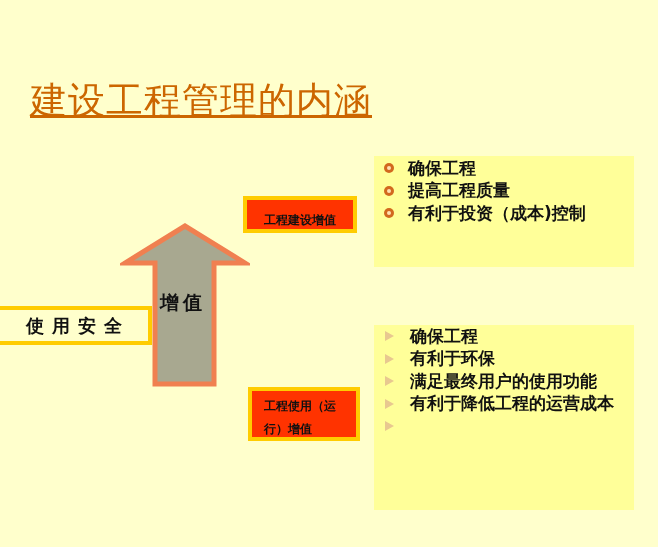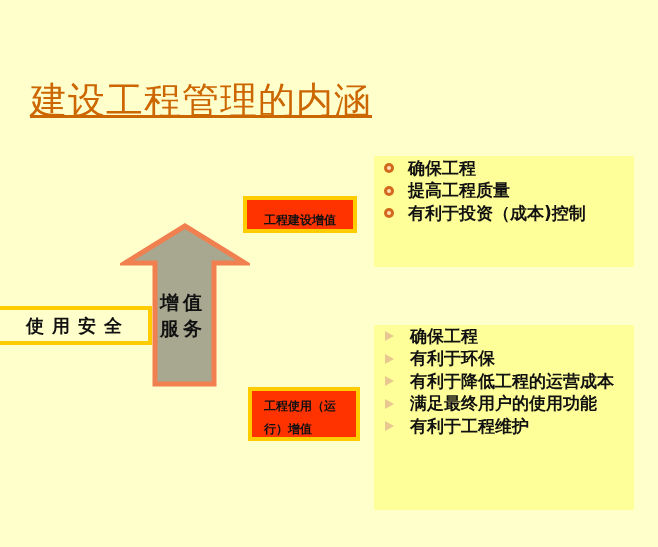--- a/index.html
+++ b/index.html
@@ -159,21 +159,20 @@
 
 <div class="main-box">
   <span>使用安全</span>
 </div>
 
 <svg class="arrow" viewBox="0 0 130 170" xmlns="http://www.w3.org/2000/svg">
   <polygon points="65,6 5,43 35,43 35,164 94,164 94,43 125,43" fill="#A8A890" stroke="#F08050" stroke-width="5" stroke-linejoin="miter"></polygon>
 </svg>
 <div class="arrow-text">
   <div>增值</div>
-  <div>服务</div>
 </div>
 
 <div class="label-box label-top">
   <span>工程建设增值</span>
 </div>
 
 <div class="label-box label-bottom">
   <div>工程使用（运</div>
   <div>行）增值</div>
 </div>
@@ -197,23 +196,22 @@
   <div class="list-item">
     <span class="bullet-arrow"></span>
     <span>确保工程</span>
   </div>
   <div class="list-item">
     <span class="bullet-arrow"></span>
     <span>有利于环保</span>
   </div>
   <div class="list-item">
     <span class="bullet-arrow"></span>
+    <span>满足最终用户的使用功能</span>
+  </div>
+  <div class="list-item">
+    <span class="bullet-arrow"></span>
     <span>有利于降低工程的运营成本</span>
   </div>
   <div class="list-item">
     <span class="bullet-arrow"></span>
-    <span>满足最终用户的使用功能</span>
-  </div>
-  <div class="list-item">
-    <span class="bullet-arrow"></span>
-    <span>有利于工程维护</span>
   </div>
 </div>
 
 </body></html>

